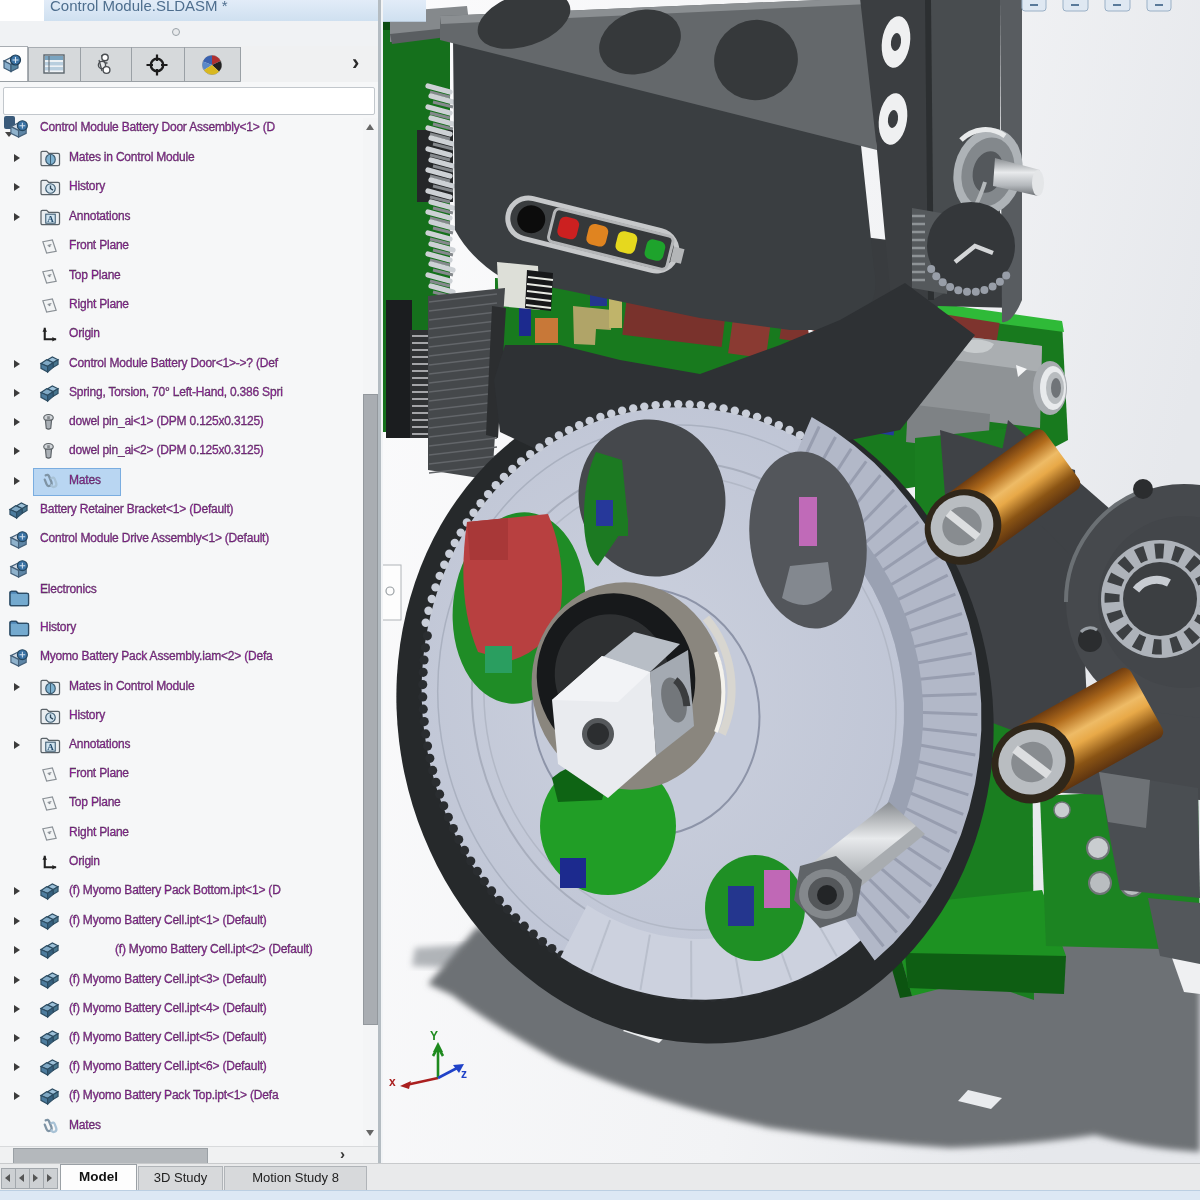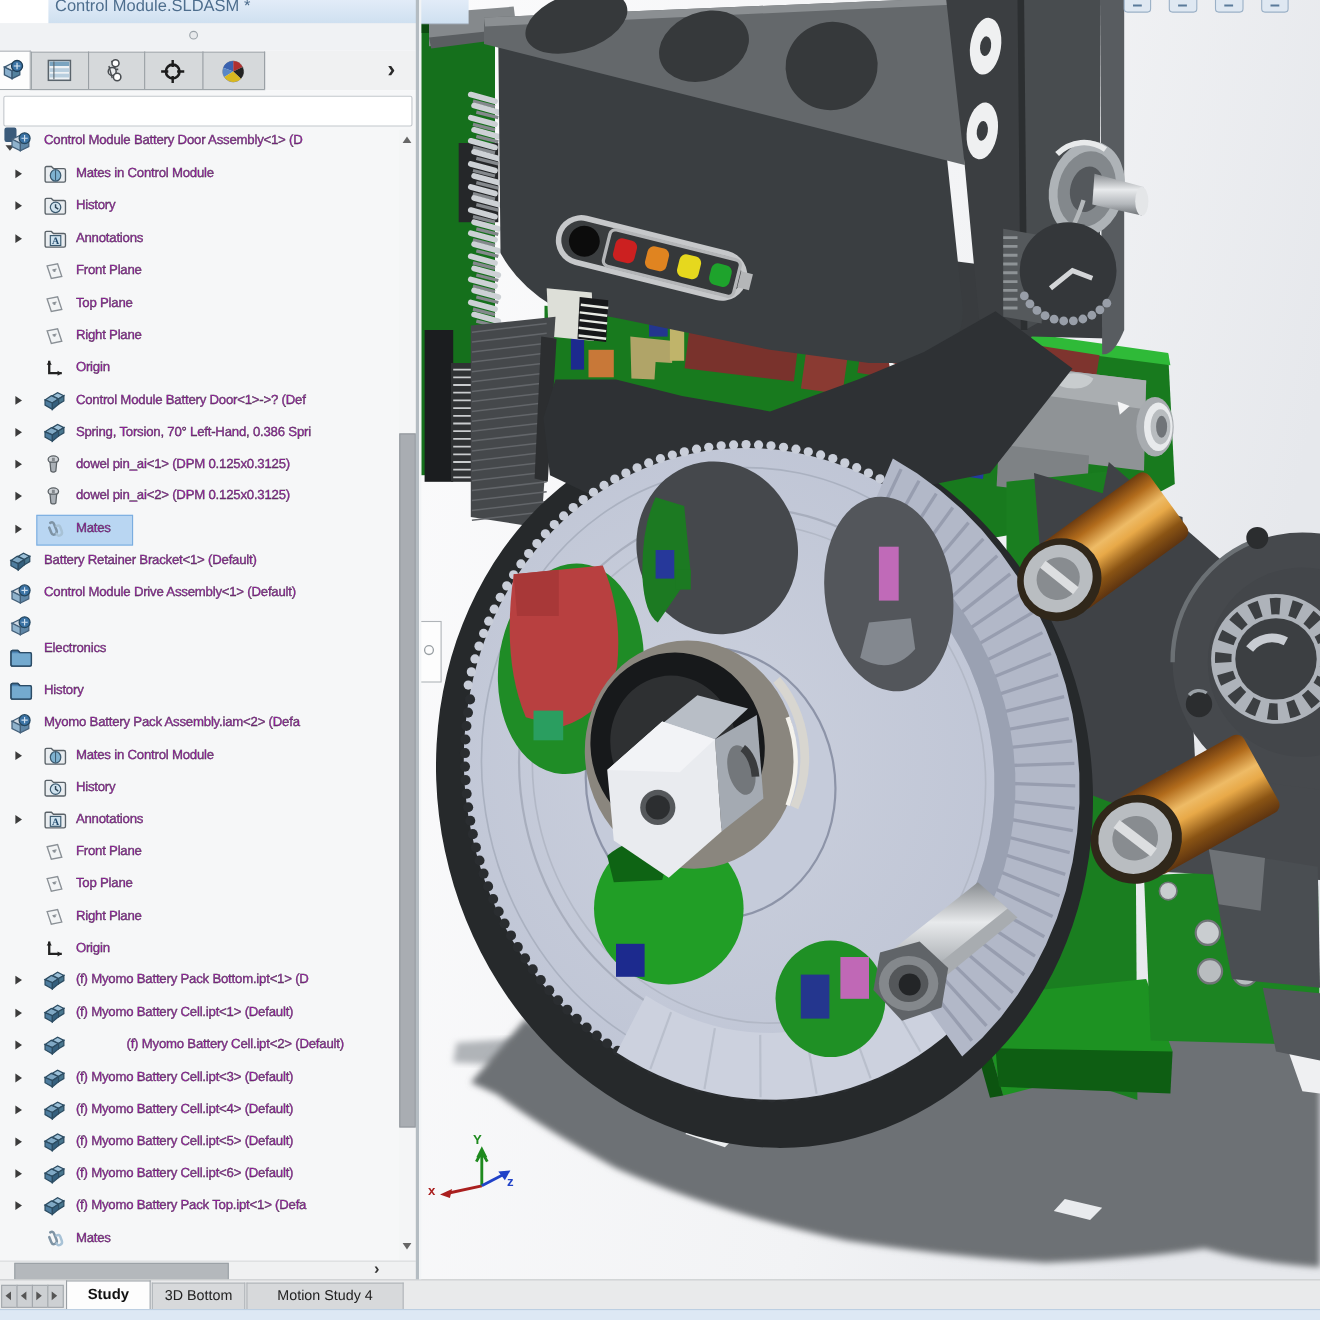--- a/index.html
+++ b/index.html
@@ -759,19 +759,19 @@
 
 <div style="position:absolute;left:0;top:1163px;width:1200px;height:27px;background:#e9eaeb;border-top:1px solid #c8cacc;">
   <div style="position:absolute;left:1px;top:4px;width:13px;height:19px;background:#cdd0d3;border:1px solid #a2a7ac;"></div>
       <div style="position:absolute;left:15px;top:4px;width:13px;height:19px;background:#cdd0d3;border:1px solid #a2a7ac;"></div>
       <div style="position:absolute;left:29px;top:4px;width:13px;height:19px;background:#cdd0d3;border:1px solid #a2a7ac;"></div>
       <div style="position:absolute;left:43px;top:4px;width:13px;height:19px;background:#cdd0d3;border:1px solid #a2a7ac;"></div>
       <div style="position:absolute;left:5px;top:10px;width:0;height:0;border-top:4px solid transparent;border-bottom:4px solid transparent;border-right:5px solid #555;"></div>
       <div style="position:absolute;left:19px;top:10px;width:0;height:0;border-top:4px solid transparent;border-bottom:4px solid transparent;border-right:5px solid #555;"></div>
       <div style="position:absolute;left:33px;top:10px;width:0;height:0;border-top:4px solid transparent;border-bottom:4px solid transparent;border-left:5px solid #555;"></div>
       <div style="position:absolute;left:47px;top:10px;width:0;height:0;border-top:4px solid transparent;border-bottom:4px solid transparent;border-left:5px solid #555;"></div>
-  <div style="position:absolute;left:60px;top:0px;width:77px;height:26px;background:#fdfdfd;border:1px solid #9aa0a5;border-bottom:none;text-align:center;font-size:13.5px;font-weight:bold;color:#111;padding-top:4px;box-sizing:border-box;">Study</div>
-  <div style="position:absolute;left:138px;top:2px;width:85px;height:24px;background:#d7d9db;border:1px solid #b0b4b8;border-bottom:none;text-align:center;font-size:13px;color:#222;padding-top:3px;box-sizing:border-box;">3D Bottom</div>
-  <div style="position:absolute;left:224px;top:2px;width:143px;height:24px;background:#d7d9db;border:1px solid #b0b4b8;border-bottom:none;text-align:center;font-size:13px;color:#222;padding-top:3px;box-sizing:border-box;">Motion Study 4</div>
+  <div style="position:absolute;left:60px;top:0px;width:77px;height:26px;background:#fdfdfd;border:1px solid #9aa0a5;border-bottom:none;text-align:center;font-size:13.5px;font-weight:bold;color:#111;padding-top:4px;box-sizing:border-box;">Model</div>
+  <div style="position:absolute;left:138px;top:2px;width:85px;height:24px;background:#d7d9db;border:1px solid #b0b4b8;border-bottom:none;text-align:center;font-size:13px;color:#222;padding-top:3px;box-sizing:border-box;">3D Study</div>
+  <div style="position:absolute;left:224px;top:2px;width:143px;height:24px;background:#d7d9db;border:1px solid #b0b4b8;border-bottom:none;text-align:center;font-size:13px;color:#222;padding-top:3px;box-sizing:border-box;">Motion Study 8</div>
 </div>
 <div style="position:absolute;left:0;top:1190px;width:1200px;height:10px;background:#dde8f4;border-top:1px solid #bccfe2;"></div>
 <div style="position:absolute;left:378px;top:0;width:3px;height:1163px;background:#b4bcc2;"></div>
 <div style="position:absolute;left:381px;top:0;width:2px;height:1163px;background:#f2f4f6;"></div>
 </div>
 </body></html>

